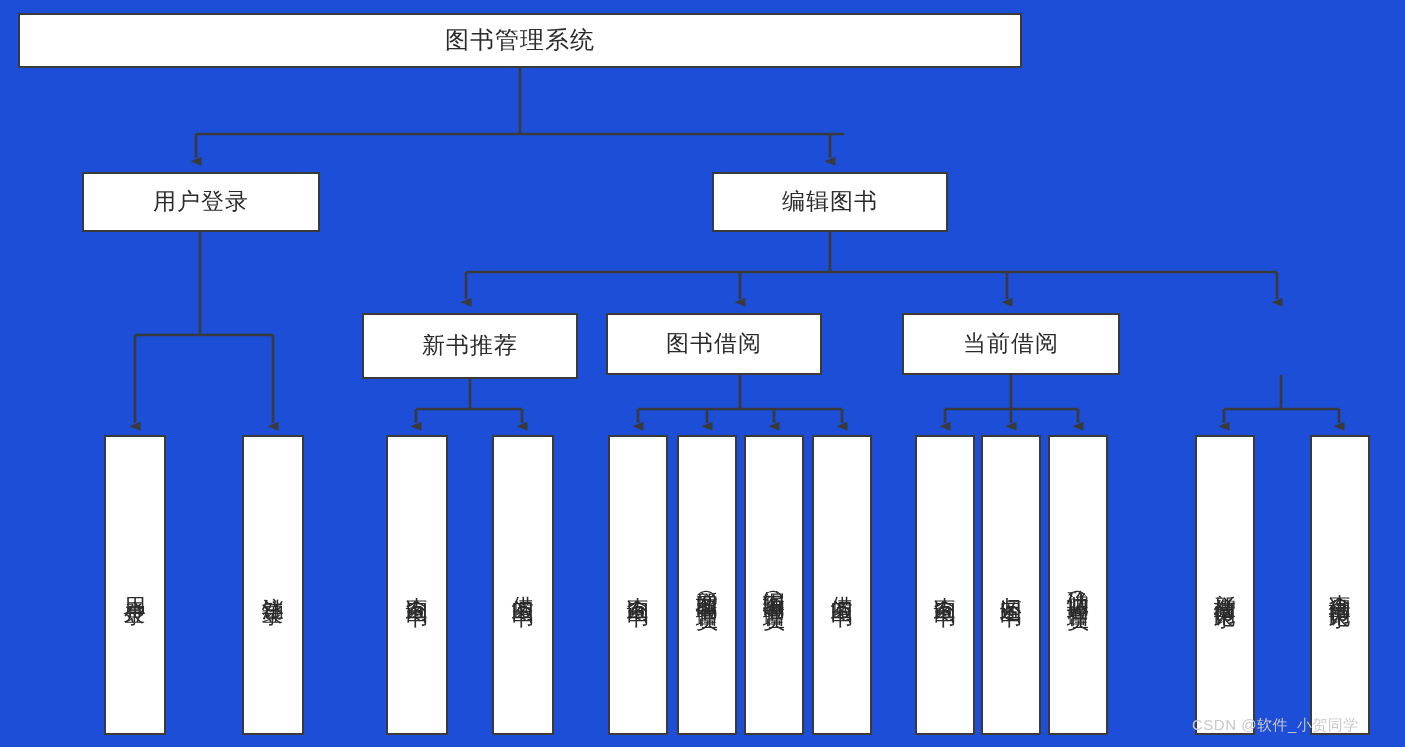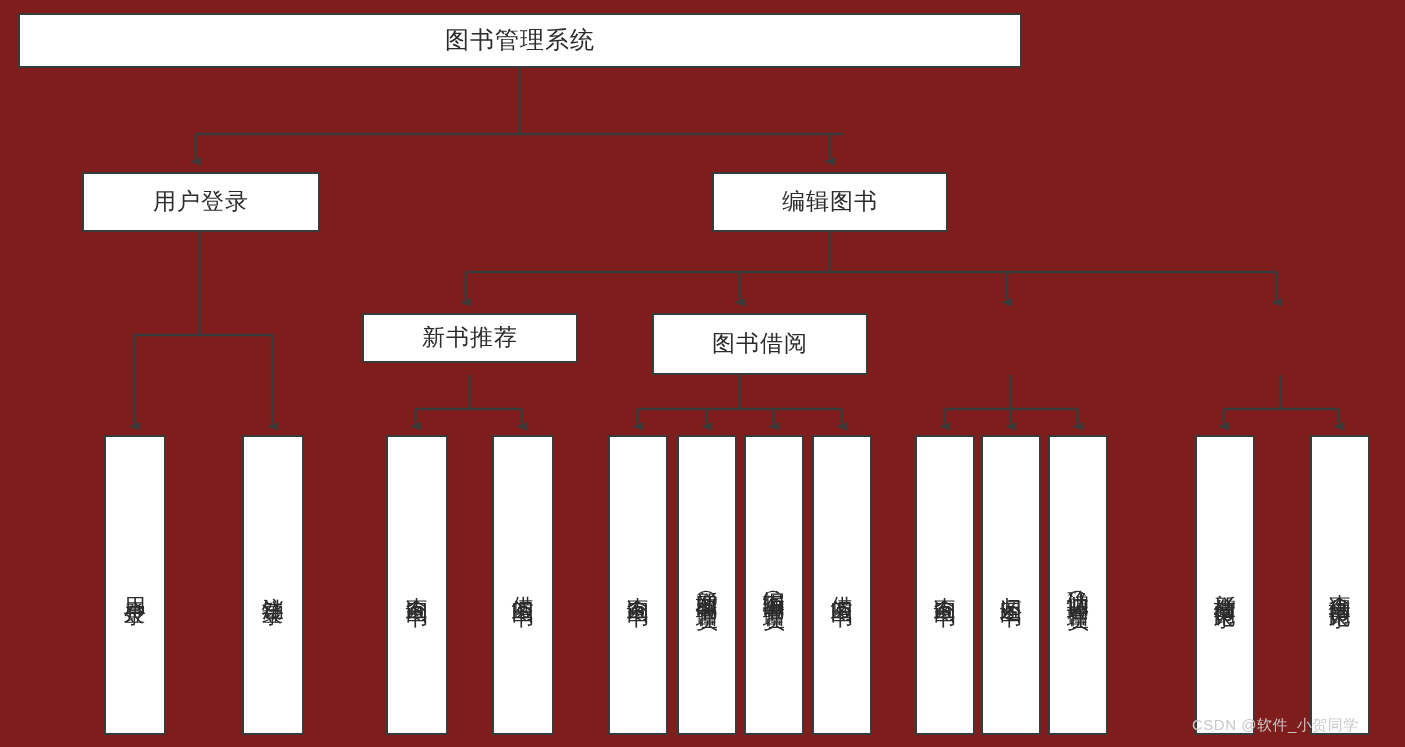--- a/index.html
+++ b/index.html
@@ -8,21 +8,21 @@
     padding: 0;
     background: #ffffff;
   }
   body {
     font-family: "Liberation Sans", "DejaVu Sans", sans-serif;
   }
   #diagram-root {
     position: relative;
     width: 1405px;
     height: 747px;
-    background: #7f1d1d;
+    background: #1d4ed8;
     overflow: hidden;
   }
   #edge-layer {
     position: absolute;
     left: 0;
     top: 0;
     width: 1405px;
     height: 747px;
     pointer-events: none;
   }
@@ -129,25 +129,28 @@
     <span class="label">图书管理系统</span>
   </div>
 
   <div class="node horiz" style="left:82px; top:172px; width:238px; height:60px;">
     <span class="label">用户登录</span>
   </div>
   <div class="node horiz" style="left:712px; top:172px; width:236px; height:60px;">
     <span class="label">编辑图书</span>
   </div>
 
-  <div class="node horiz" style="left:362px; top:313px; width:216px; height:50px;justify-content:center;">
+  <div class="node horiz" style="left:362px; top:313px; width:216px; height:66px;justify-content:center;">
     <span class="label">新书推荐</span>
   </div>
-  <div class="node horiz" style="left:652px; top:313px; width:216px; height:62px;">
+  <div class="node horiz" style="left:606px; top:313px; width:216px; height:62px;">
     <span class="label">图书借阅</span>
+  </div>
+  <div class="node horiz" style="left:902px; top:313px; width:218px; height:62px;">
+    <span class="label">当前借阅</span>
   </div>
 
   <div class="node vert" style="left:104px; top:435px; width:62px; height:300px;">
     <span class="label">用户登录</span>
   </div>
   <div class="node vert" style="left:242px; top:435px; width:62px; height:300px;">
     <span class="label">注销登录</span>
   </div>
 
   <div class="node vert" style="left:386px; top:435px; width:62px; height:300px;">

